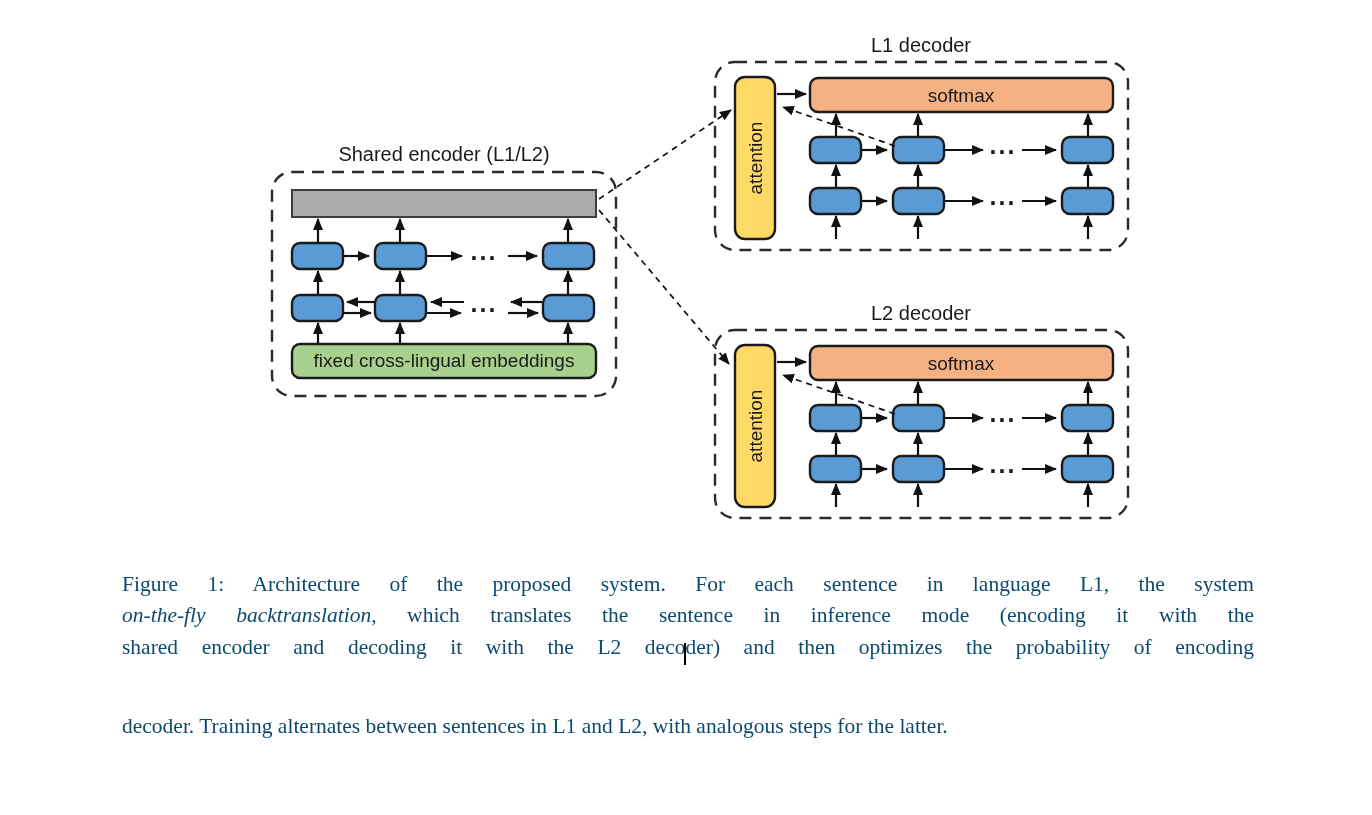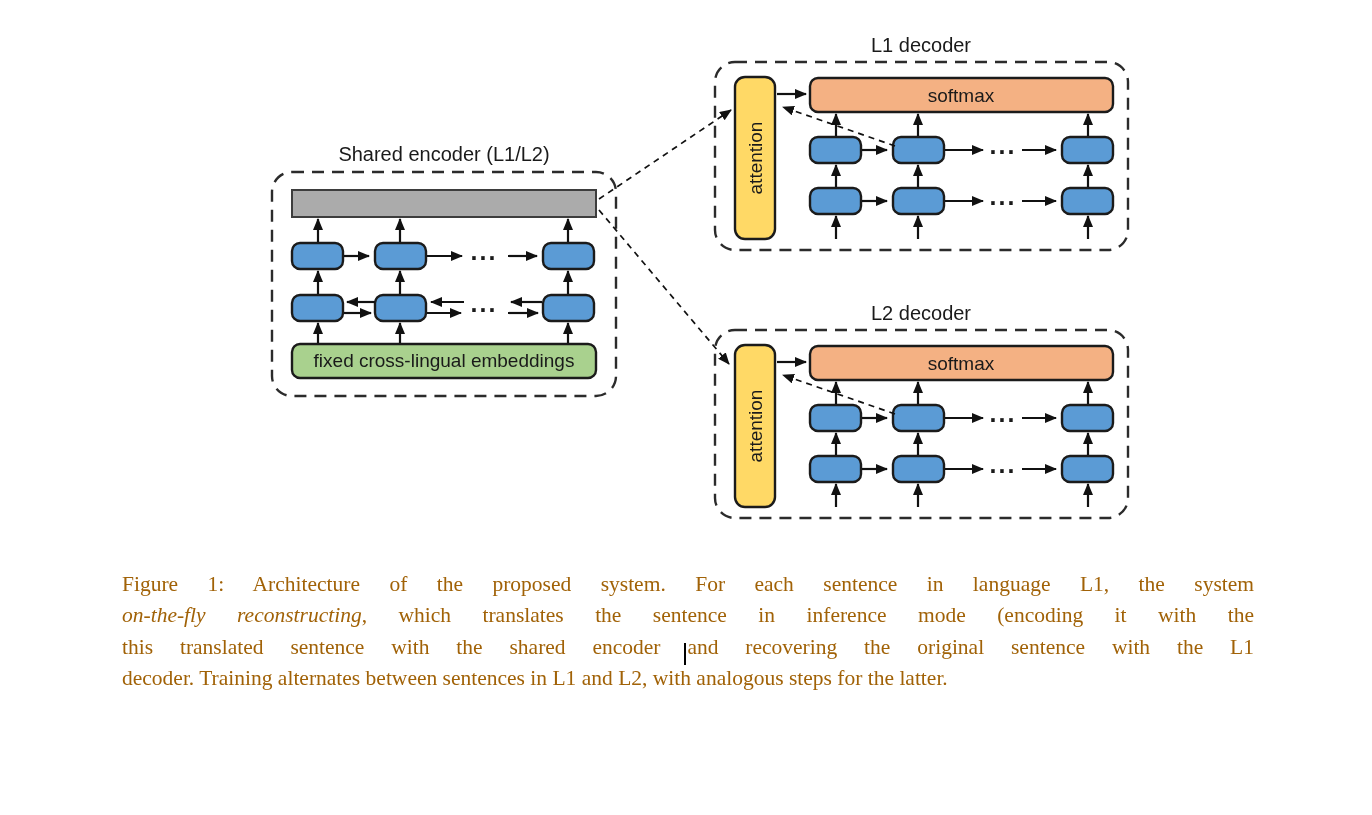--- a/index.html
+++ b/index.html
@@ -10,23 +10,23 @@
   .gtitle { font-size:20px; text-anchor:middle; }
   .blabel { font-size:19px; text-anchor:middle; }
   .dots   { font-size:25px; font-weight:bold; letter-spacing:2px; text-anchor:middle; }
   .grp  { fill:none; stroke:#2b2b2b; stroke-width:2.4; stroke-dasharray:12 8; }
   .cell { stroke:#1b1b1b; stroke-width:2.4; }
   .bar  { stroke:#3d3d3d; stroke-width:2; }
   .arr  { stroke:#111; stroke-width:2.2; marker-end:url(#ah); }
   .darr { stroke:#111; stroke-width:1.7; fill:none; stroke-dasharray:6 5; marker-end:url(#ah); }
   .caption { position:absolute; left:122px; top:569px; width:1132px;
              font-family:"Liberation Serif","DejaVu Serif",serif; font-size:21.5px;
-             line-height:31.4px; color:#a16207; }
+             line-height:31.4px; color:#0c4a6e; }
   .cap-line { text-align:justify; text-align-last:justify; }
-  .cap-line.cap-last { text-align-last:left; }
+  .cap-line.cap-last { text-align-last:left;margin-top:48px; }
   .caret { position:absolute; left:684px; top:643px; width:2px; height:22px; background:#000; }
 </style>
 </head>
 <body>
 
 <div class="page">
 
 <svg width="1372" height="560" viewBox="0 0 1372 560">
   <defs>
     <marker id="ah" viewBox="0 0 12 10" refX="11" refY="5" markerWidth="12" markerHeight="10" markerUnits="userSpaceOnUse" orient="auto">
@@ -147,19 +147,19 @@
     <line class="arr" x1="1022" y1="469" x2="1056" y2="469"></line>
     <line class="darr" x1="895" y1="414" x2="783" y2="375"></line>
   </g>
 
   <line class="darr" x1="599" y1="199" x2="731" y2="110"></line>
   <line class="darr" x1="599" y1="210" x2="729" y2="364"></line>
 </svg>
 
 <div class="caption">
       <div class="cap-line"><span>Figure 1: Architecture of the proposed system. For each sentence in language L1, the system</span></div>
-      <div class="cap-line"><i>on-the-fly reconstructing</i><span>, which translates the sentence in inference mode (encoding it with the</span></div>
-      <div class="cap-line"><span>this translated sentence with the shared encoder and recovering the original sentence with the L1</span></div>
+      <div class="cap-line"><i>on-the-fly backtranslation</i><span>, which translates the sentence in inference mode (encoding it with the</span></div>
+      <div class="cap-line"><span>shared encoder and decoding it with the L2 decoder) and then optimizes the probability of encoding</span></div>
       <div class="cap-line cap-last"><span>decoder. Training alternates between sentences in L1 and L2, with analogous steps for the latter.</span></div>
     </div>
 <div class="caret"></div>
 
 </div>
 
 </body></html>

